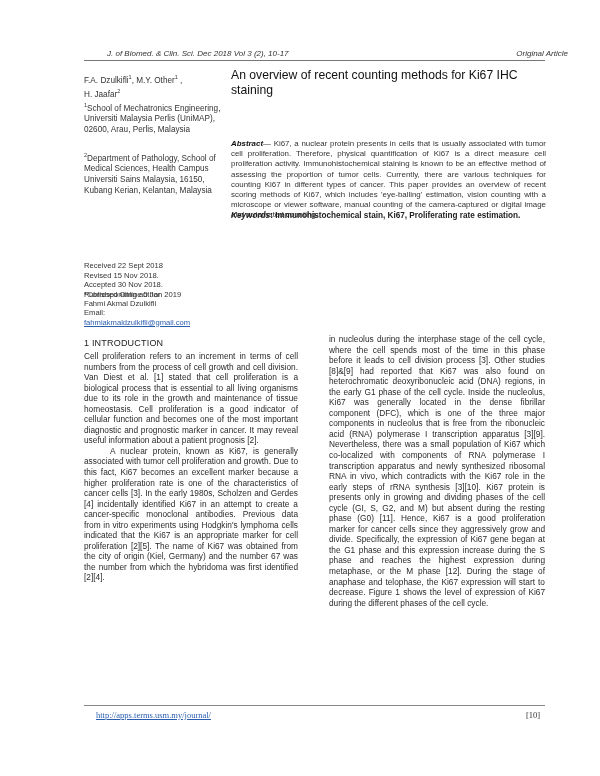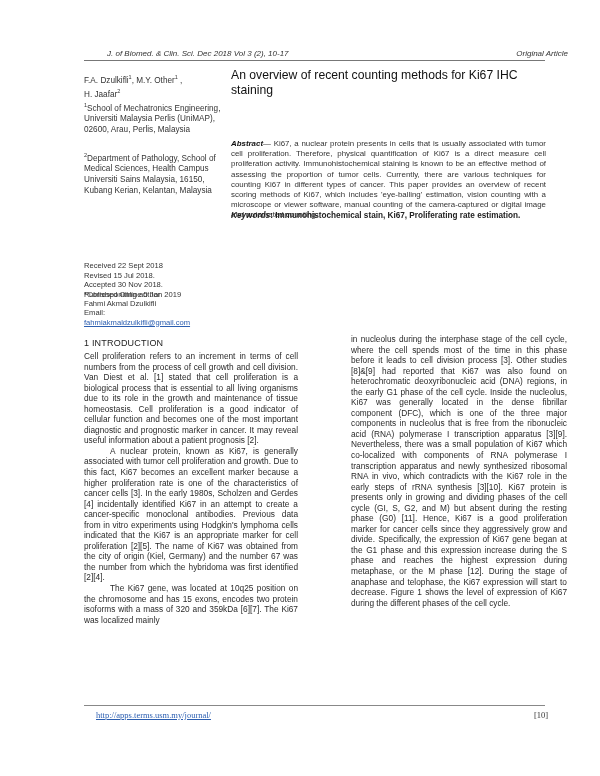--- a/index.html
+++ b/index.html
@@ -17,27 +17,27 @@
   .email-link { color: #2a5db0; text-decoration: underline; }
   .abstract { left: 231px; top: 106px; width: 315px; font-size: 7.9px; line-height: 10.2px;
               text-align: justify; color: #333; margin-top: 33px; }
   .abstract b { font-style: italic; color: #111; }
   .keywords { left: 231px; top: 211px; width: 315px; font-size: 8.2px; line-height: 10.5px;
               font-weight: bold; text-align: justify; color: #222; }
   .keywords i { font-weight: bold; margin-top: 36px; }
   .section-heading { left: 84px; top: 338px; font-size: 9px; color: #222; letter-spacing: 0.2px; }
   .col { font-size: 8.3px; line-height: 10.55px; text-align: justify; color: #2a2a2a; }
   .col-left { left: 84px; top: 351px; width: 214px; }
-  .col-right { left: 329px; top: 334px; width: 216px; margin-left: 22px; }
+  .col-right { left: 329px; top: 334px; width: 216px; }
   .col p { margin: 0; }
   .indent { text-indent: 26px; }
   .footer-rule { left: 84px; top: 705px; width: 461px; border-top: 1.5px solid #888; }
   .footer-link { left: 96px; top: 710px; font-family: "Liberation Serif", serif; font-size: 8.5px;
                  color: #2a5db0; text-decoration: underline; }
-  .page-num { left: 526px; top: 710px; font-family: "Liberation Serif", serif; font-size: 8.5px; color: #333; margin-left: 8px; }
+  .page-num { left: 526px; top: 710px; font-family: "Liberation Serif", serif; font-size: 8.5px; color: #333; }
   sup { font-size: 5.5px; }
 </style>
 </head>
 <body>
 
 <div class="abs running-header">
   <span>J. of Biomed. &amp; Clin. Sci. Dec 2018 Vol 3 (2), 10-17</span>
   <span>Original Article</span>
 </div>
 <div class="abs header-rule"></div>
@@ -51,21 +51,21 @@
 
 <div class="abs affil" style="top:100px;">
   <sup>1</sup><span>School of Mechatronics Engineering, Universiti Malaysia Perlis (UniMAP), 02600, Arau, Perlis, Malaysia</span>
 </div>
 <div class="abs affil" style="top:150px;">
   <sup>2</sup><span>Department of Pathology, School of Medical Sciences, Health Campus Universiti Sains Malaysia, 16150, Kubang Kerian, Kelantan, Malaysia</span>
 </div>
 
 <div class="abs dates">
   <div>Received 22 Sept 2018</div>
-  <div>Revised 15 Jul 2018.</div>
+  <div>Revised 15 Nov 2018.</div>
   <div>Accepted 30 Nov 2018.</div>
   <div>Published Online 5 Jan 2019</div>
 </div>
 
 <div class="abs corr">
   <div>*Corresponding author</div>
   <div>Fahmi Akmal Dzulkifli</div>
   <div>Email:</div>
   <div><span class="email-link">fahmiakmaldzulkifli@gmail.com</span></div>
 </div>
@@ -76,21 +76,20 @@
 
 <div class="abs keywords">
   <i>Keywords</i><span>: Immunohistochemical stain, Ki67, Proliferating rate estimation.</span>
 </div>
 
 <div class="abs section-heading">1 INTRODUCTION</div>
 
 <div class="abs col col-left">
   <p>Cell proliferation refers to an increment in terms of cell numbers from the process of cell growth and cell division. Van Diest et al. [1] stated that cell proliferation is a biological process that is essential to all living organisms due to its role in the growth and maintenance of tissue homeostasis. Cell proliferation is a good indicator of cellular function and becomes one of the most important diagnostic and prognostic marker in cancer. It may reveal useful information about a patient prognosis [2].</p>
   <p class="indent">A nuclear protein, known as Ki67, is generally associated with tumor cell proliferation and growth. Due to this fact, Ki67 becomes an excellent marker because a higher proliferation rate is one of the characteristics of cancer cells [3]. In the early 1980s, Scholzen and Gerdes [4] incidentally identified Ki67 in an attempt to create a cancer-specific monoclonal antibodies. Previous data from in vitro experiments using Hodgkin's lymphoma cells indicated that the Ki67 is an appropriate marker for cell proliferation [2][5]. The name of Ki67 was obtained from the city of origin (Kiel, Germany) and the number 67 was the number from which the hybridoma was first identified [2][4].</p>
-  <p class="indent">The Ki67 gene, was located at 10q25 position on the chromosome and has 15 exons, encodes two protein isoforms with a mass of 320 and 359kDa [6][7]. The Ki67 was localized mainly</p>
 </div>
 
 <div class="abs col col-right">
   <p>in nucleolus during the interphase stage of the cell cycle, where the cell spends most of the time in this phase before it leads to cell division process [3]. Other studies [8]&amp;[9] had reported that Ki67 was also found on heterochromatic deoxyribonucleic acid (DNA) regions, in the early G1 phase of the cell cycle. Inside the nucleolus, Ki67 was generally located in the dense fibrillar component (DFC), which is one of the three major components in nucleolus that is free from the ribonucleic acid (RNA) polymerase I transcription apparatus [3][9]. Nevertheless, there was a small population of Ki67 which co-localized with components of RNA polymerase I transcription apparatus and newly synthesized ribosomal RNA in vivo, which contradicts with the Ki67 role in the early steps of rRNA synthesis [3][10]. Ki67 protein is presents only in growing and dividing phases of the cell cycle (GI, S, G2, and M) but absent during the resting phase (G0) [11]. Hence, Ki67 is a good proliferation marker for cancer cells since they aggressively grow and divide. Specifically, the expression of Ki67 gene began at the G1 phase and this expression increase during the S phase and reaches the highest expression during metaphase, or the M phase [12]. During the stage of anaphase and telophase, the Ki67 expression will start to decrease. Figure 1 shows the level of expression of Ki67 during the different phases of the cell cycle.</p>
 </div>
 
 <div class="abs footer-rule"></div>
 <div class="abs footer-link">http://apps.terms.usm.my/journal/</div>
 <div class="abs page-num">[10]</div>
 

